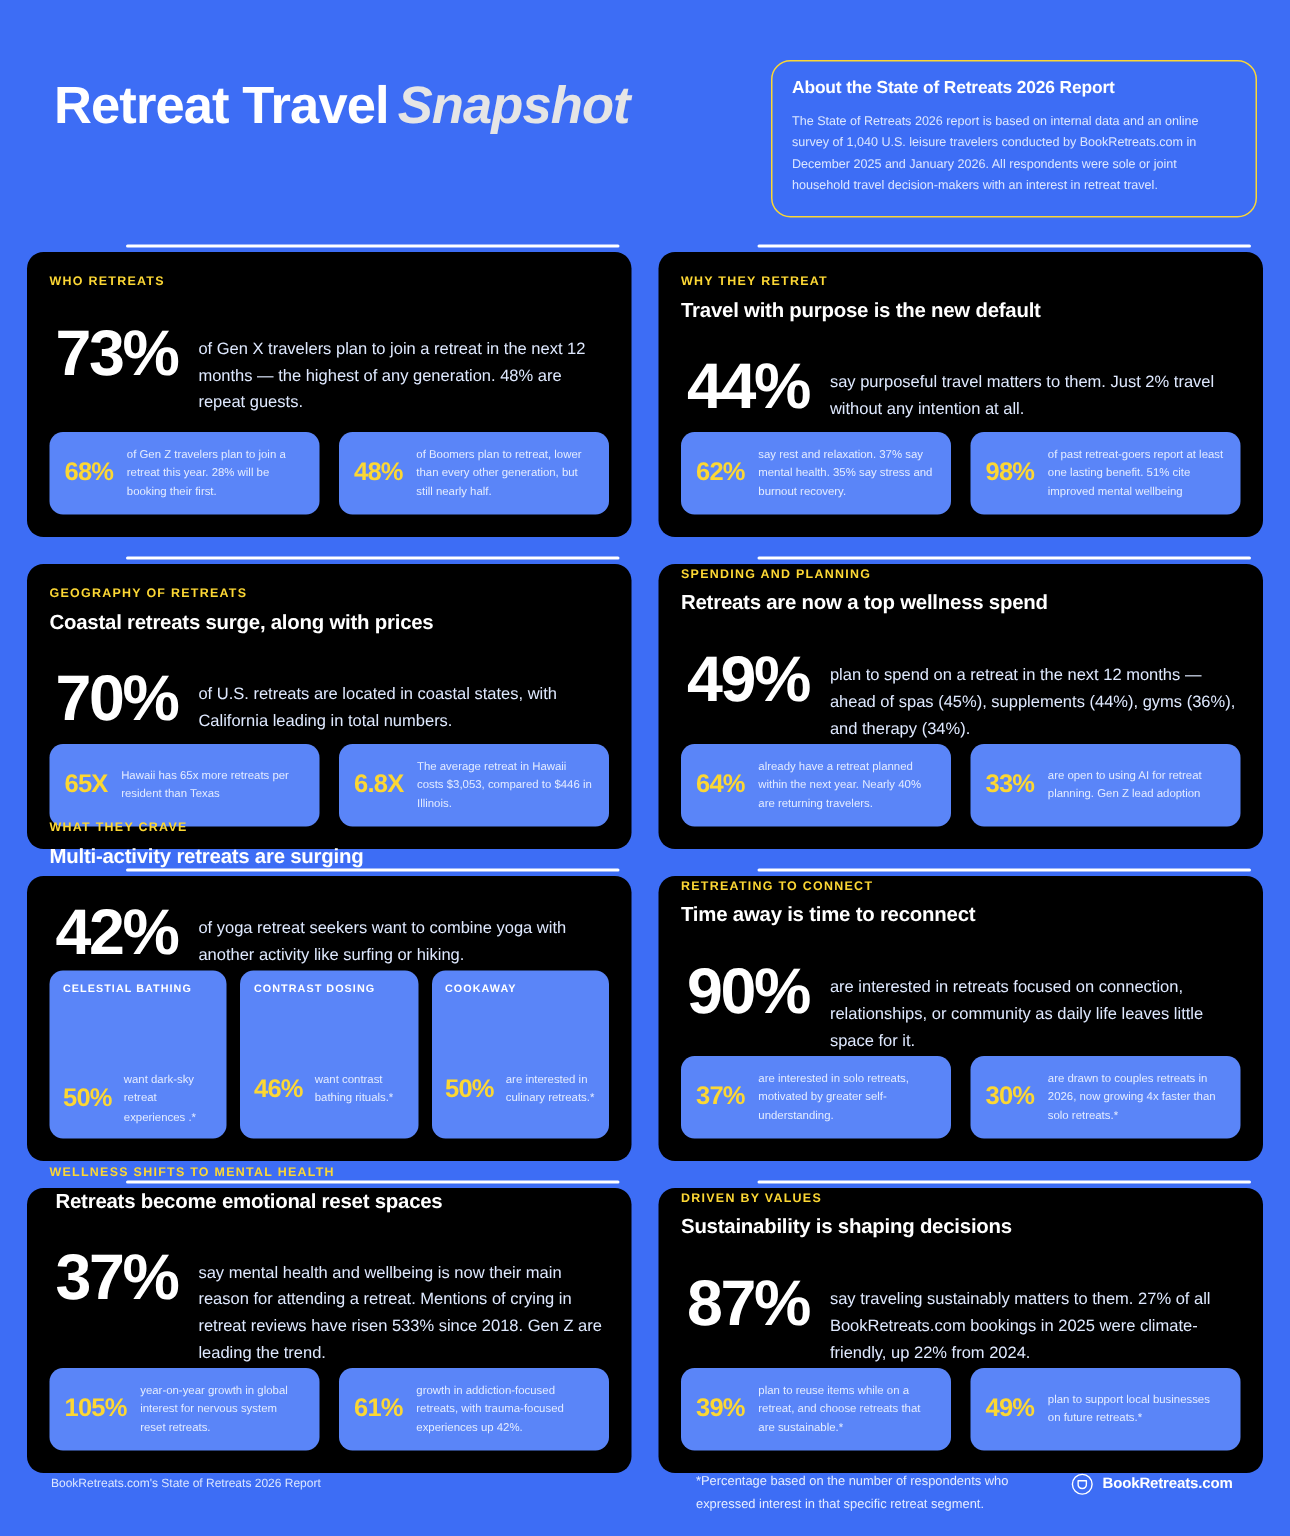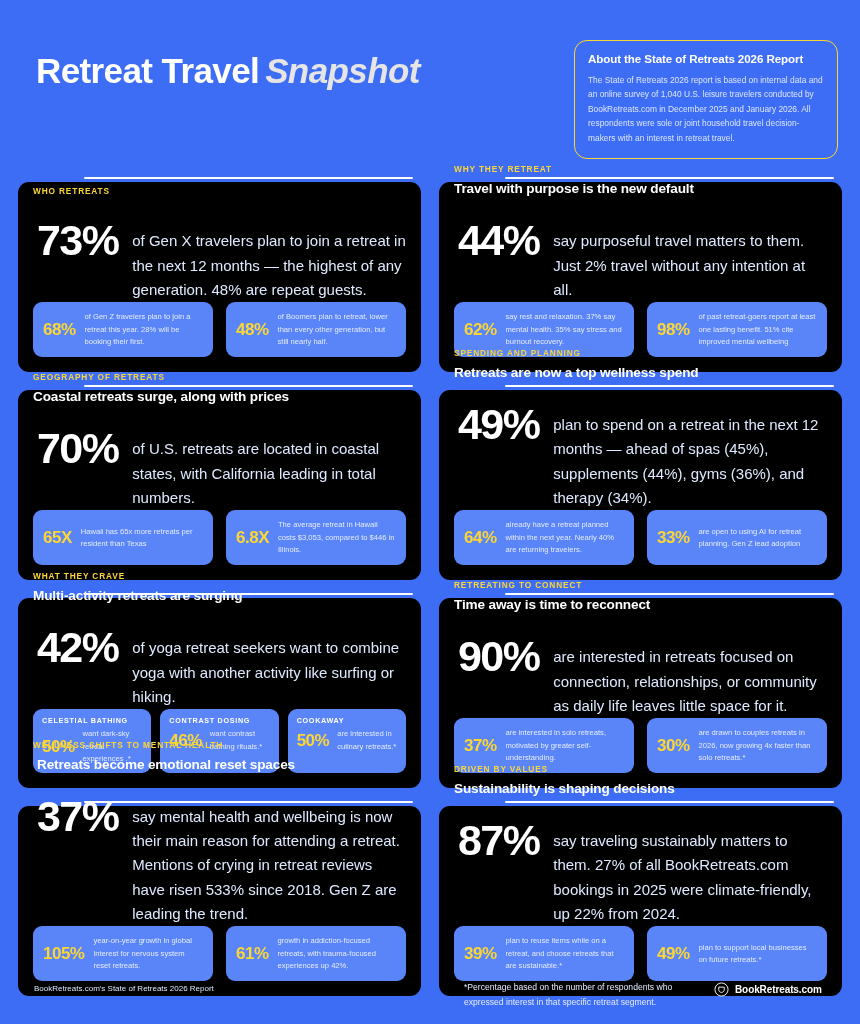--- a/index.html
+++ b/index.html
@@ -48,21 +48,21 @@
 
   .subtitle {
     margin-top: 18px;
     font-size: 11.5px;
     line-height: 1.65;
     color: #e2ebff;
     max-width: 375px;
   }
 
   .about-box {
-    width: 264px;
+    width: 324px;
     border: 1.6px solid #fcd734;
     border-radius: 13px;
     padding: 11px 13px 13px 13px;
   }
   .about-title {
     font-size: 11.6px;
     font-weight: 700;
     color: #ffffff;
     letter-spacing: -0.1px;
     margin-bottom: 8px;
@@ -131,21 +131,21 @@
   }
   .stat-num {
     font-size: 43px;
     font-weight: 700;
     color: #ffffff;
     line-height: 0.95;
     letter-spacing: -1.6px;
     flex: 0 0 auto;
   }
   .stat-desc {
-    font-size: 15px;
+    font-size: 11px;
     line-height: 1.62;
     color: #dfe9ff;
     padding-top: 9px;
     padding-left: 14px;
   }
 
   
   .subcards {
     display: flex;
     gap: 13px;
@@ -173,20 +173,21 @@
     color: #e4ecff;
     padding-left: 9px;
   }
 
   
   .subcards.triple { gap: 9px; }
   .subcard.labeled {
     flex-direction: column;
     align-items: stretch;
     padding: 7px 9px 8px 9px;
+    gap: 48px;
   }
   .subcard-label {
     font-size: 7.2px;
     font-weight: 700;
     letter-spacing: 0.7px;
     color: #ffffff;
     text-transform: uppercase;
     margin-bottom: 3px;
   }
   .subcard-row { display: flex; align-items: center; }

